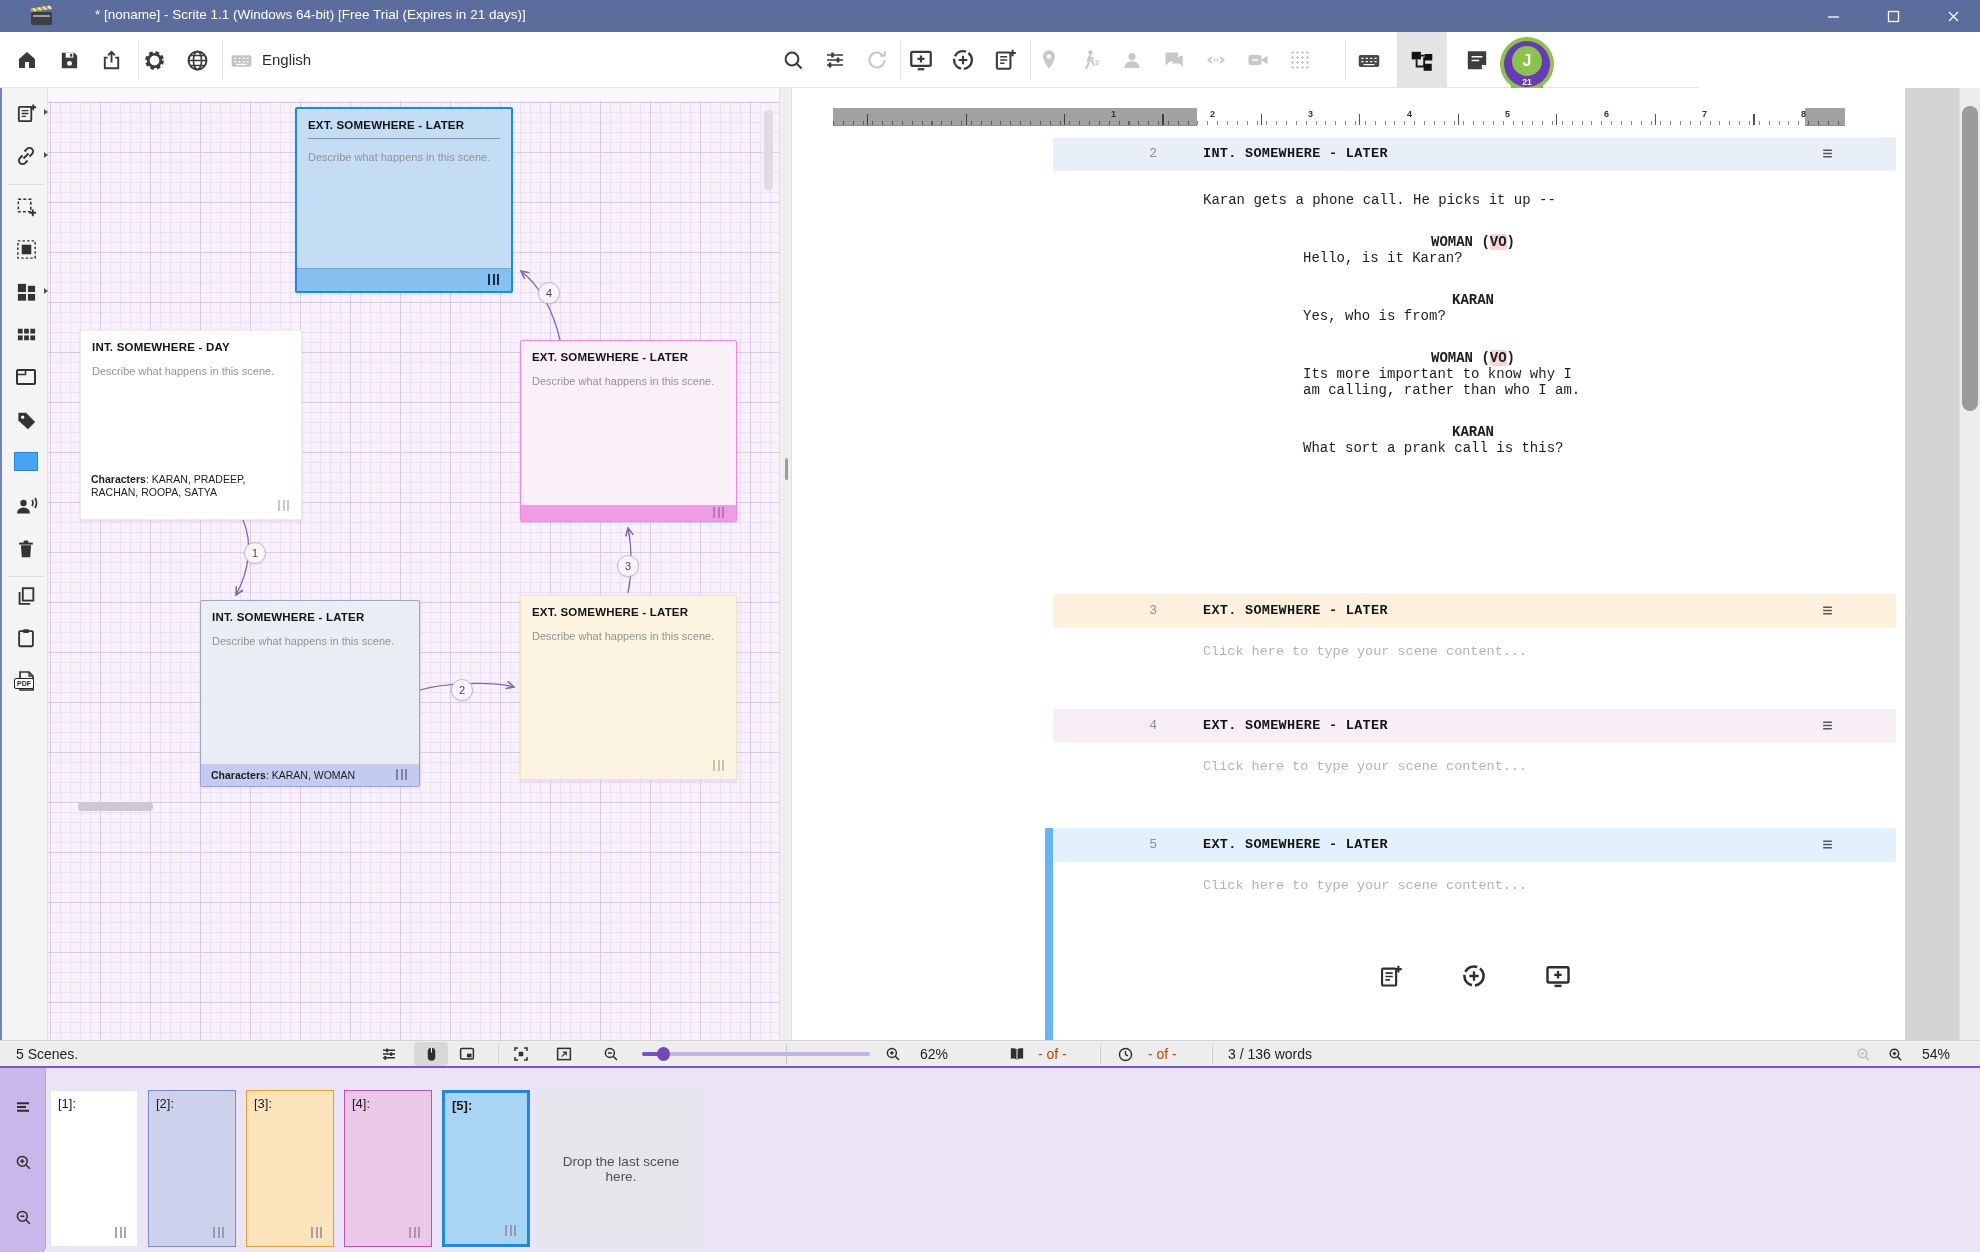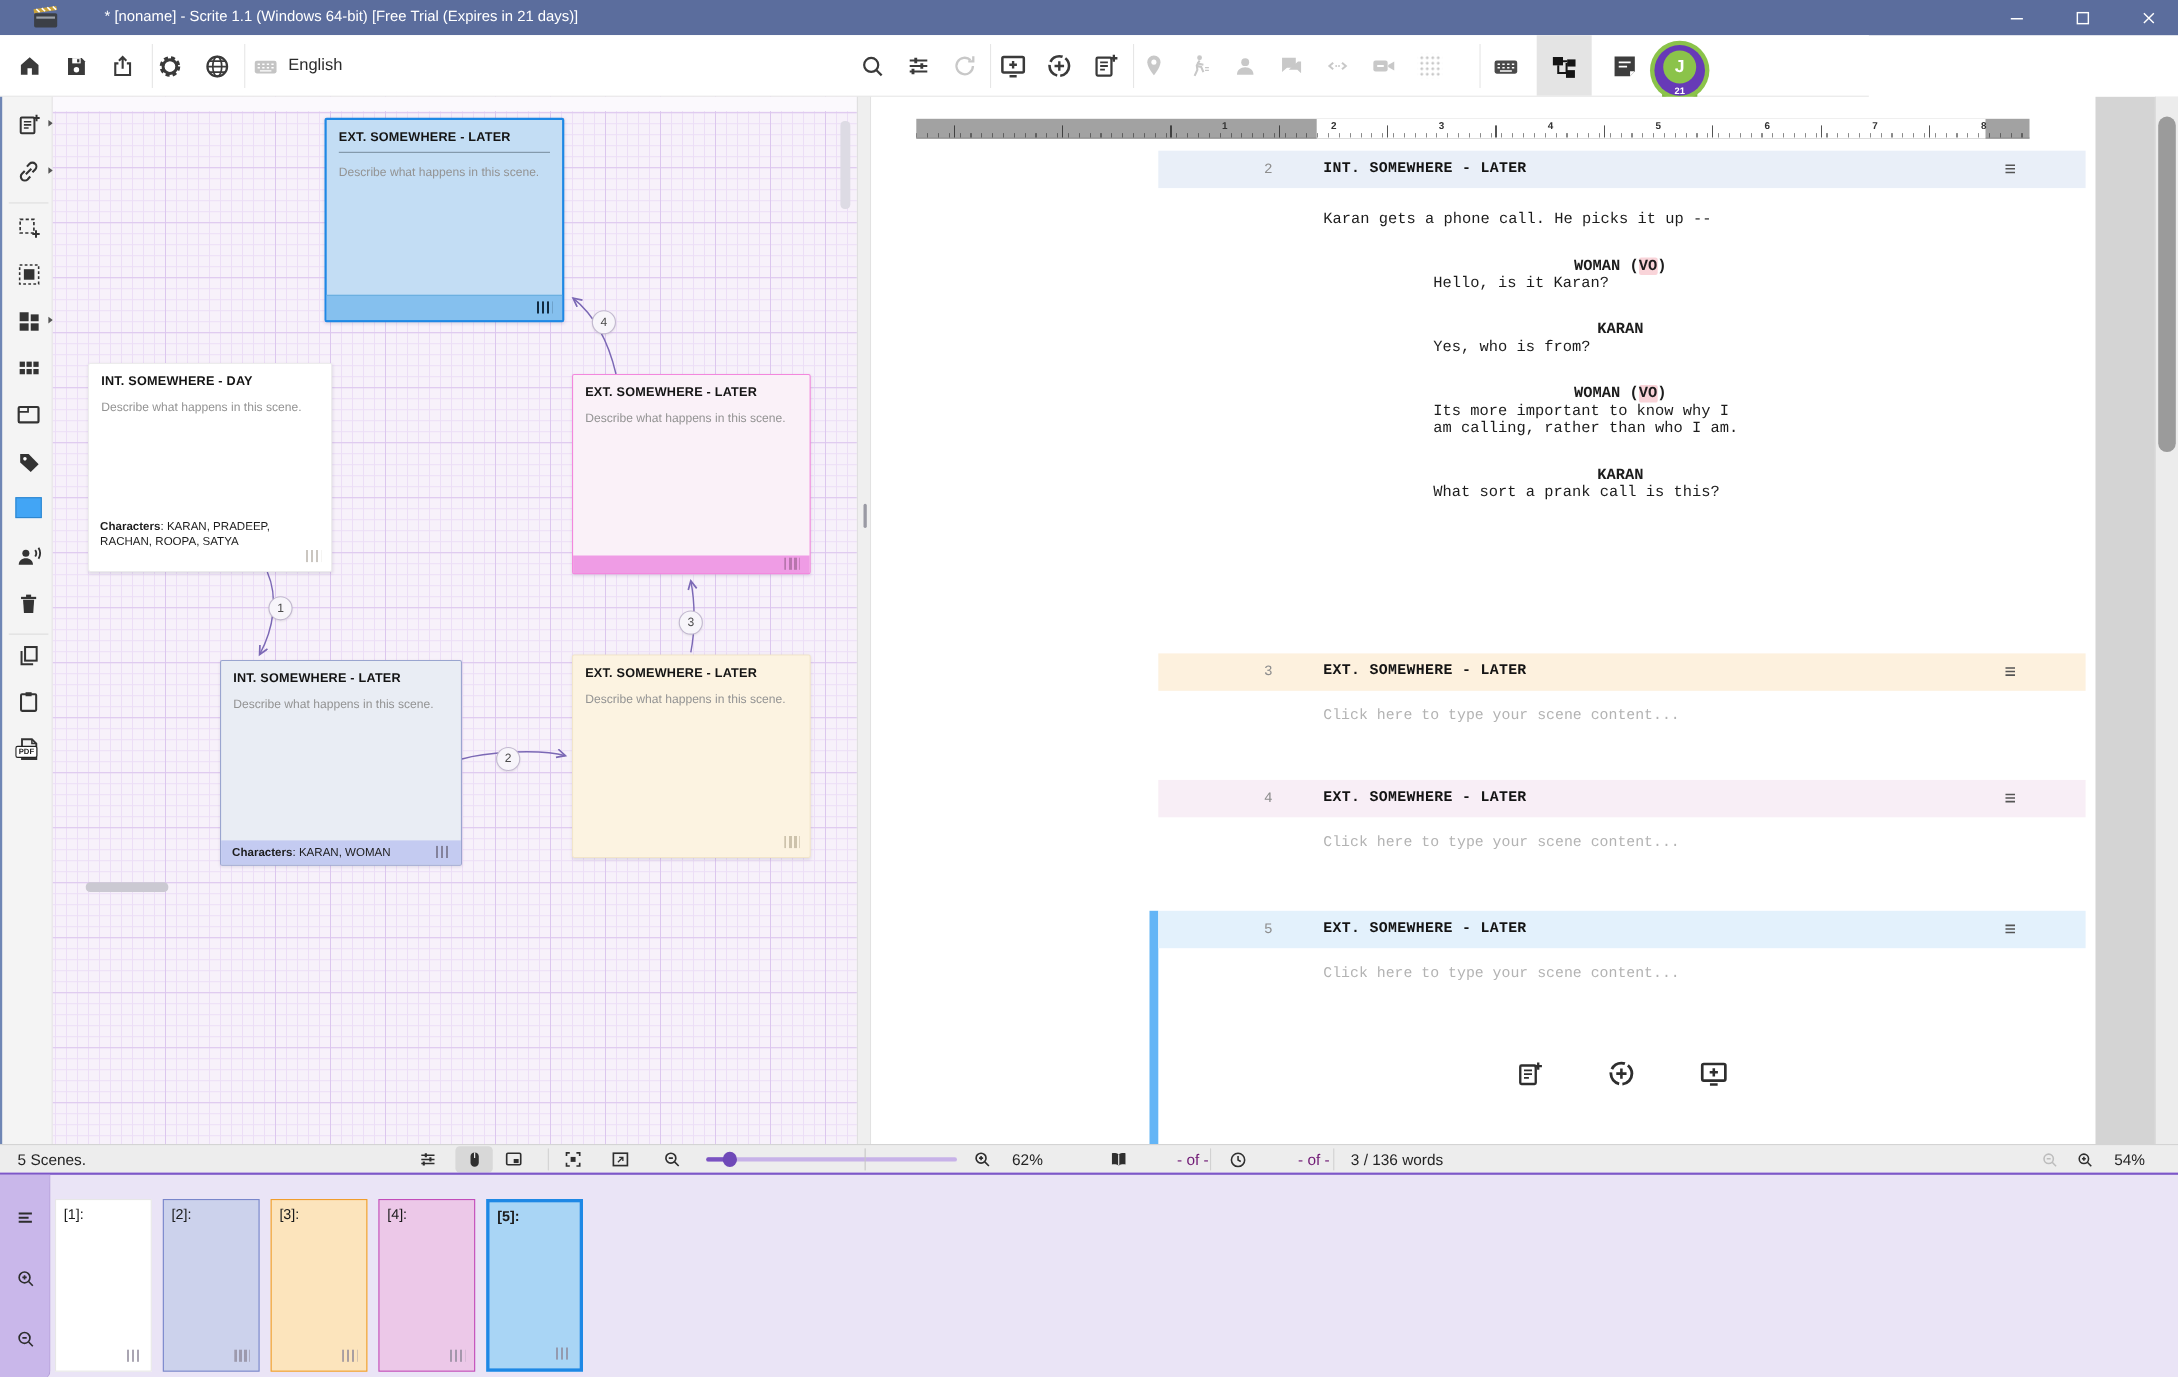--- a/index.html
+++ b/index.html
@@ -103,21 +103,21 @@
   .ebtn { position:absolute; width:28px; height:28px; color:#2e2e2e; display:flex; align-items:center; justify-content:center; }
   .gutter { position:absolute; left:1113px; top:0; width:75px; height:952px; background:#d4d4d4; }
   .gutter .track { position:absolute; right:0; top:0; width:21px; height:952px; background:#ececec; border-left:1px solid #dcdcdc; }
   .gutter .thumb { position:absolute; right:2px; top:18px; width:16px; height:305px; border-radius:8px; background:#9b9b9b; }
 
   
   .statusbar { position:absolute; left:0; top:1040px; width:1980px; height:26px; background:#ededed; border-top:1px solid #d4d4d4; font-size:14px; color:#242424; }
   .sb-ic { position:absolute; top:4px; width:18px; height:18px; color:#2f2f2f; display:flex; align-items:center; justify-content:center; }
   .sb-ic.dim { color:#bdbdbd; }
   .sb-text { position:absolute; top:5px; white-space:nowrap; }
-  .sb-dim { color:#701a75;margin-left:32px; }
+  .sb-dim { color:#c2410c; }
   .sb-sep { position:absolute; top:3px; width:1px; height:20px; background:#d2d2d2; }
   .mouse-sel { position:absolute; left:414px; top:1px; width:34px; height:24px; background:#d8d8d8; border-radius:4px; }
   .zoom-slider { position:absolute; left:642px; top:11px; width:228px; height:4px; border-radius:2px; background:#c7b2e8; }
   .zoom-slider .fill { position:absolute; left:0; top:0; height:4px; width:22px; background:#7a53c1; border-radius:2px; }
   .zoom-slider .thumb { position:absolute; left:15px; top:-5px; width:13px; height:14px; border-radius:50%; background:#6f49b8; }
 
   
   .timeline { position:absolute; left:0; top:1066px; width:1980px; height:186px; background:#eae4f6; border-top:2px solid #7d57c8; }
   .rail { position:absolute; left:0; top:0; width:46px; height:186px; background:#c9b7ea; border-right:1px solid #b49fd9; border-bottom-right-radius:8px; }
   .rbtn { position:absolute; left:11px; width:24px; height:24px; color:#2d2d2d; display:flex; align-items:center; justify-content:center; }
@@ -721,15 +721,18 @@
     <div class="tl-card tl-3">
       <span>[3]:</span>
       <span class="barcode"></span></div>
     <div class="tl-card tl-4">
       <span>[4]:</span>
       <span class="barcode"></span></div>
     <div class="tl-card tl-5">
       <span>[5]:</span>
       <span class="barcode"></span></div>
 
+    <div class="dropzone">
+      <span>Drop the last scene here.</span>
+    </div>
   </div>
 
 </div>
 
 </body></html>

